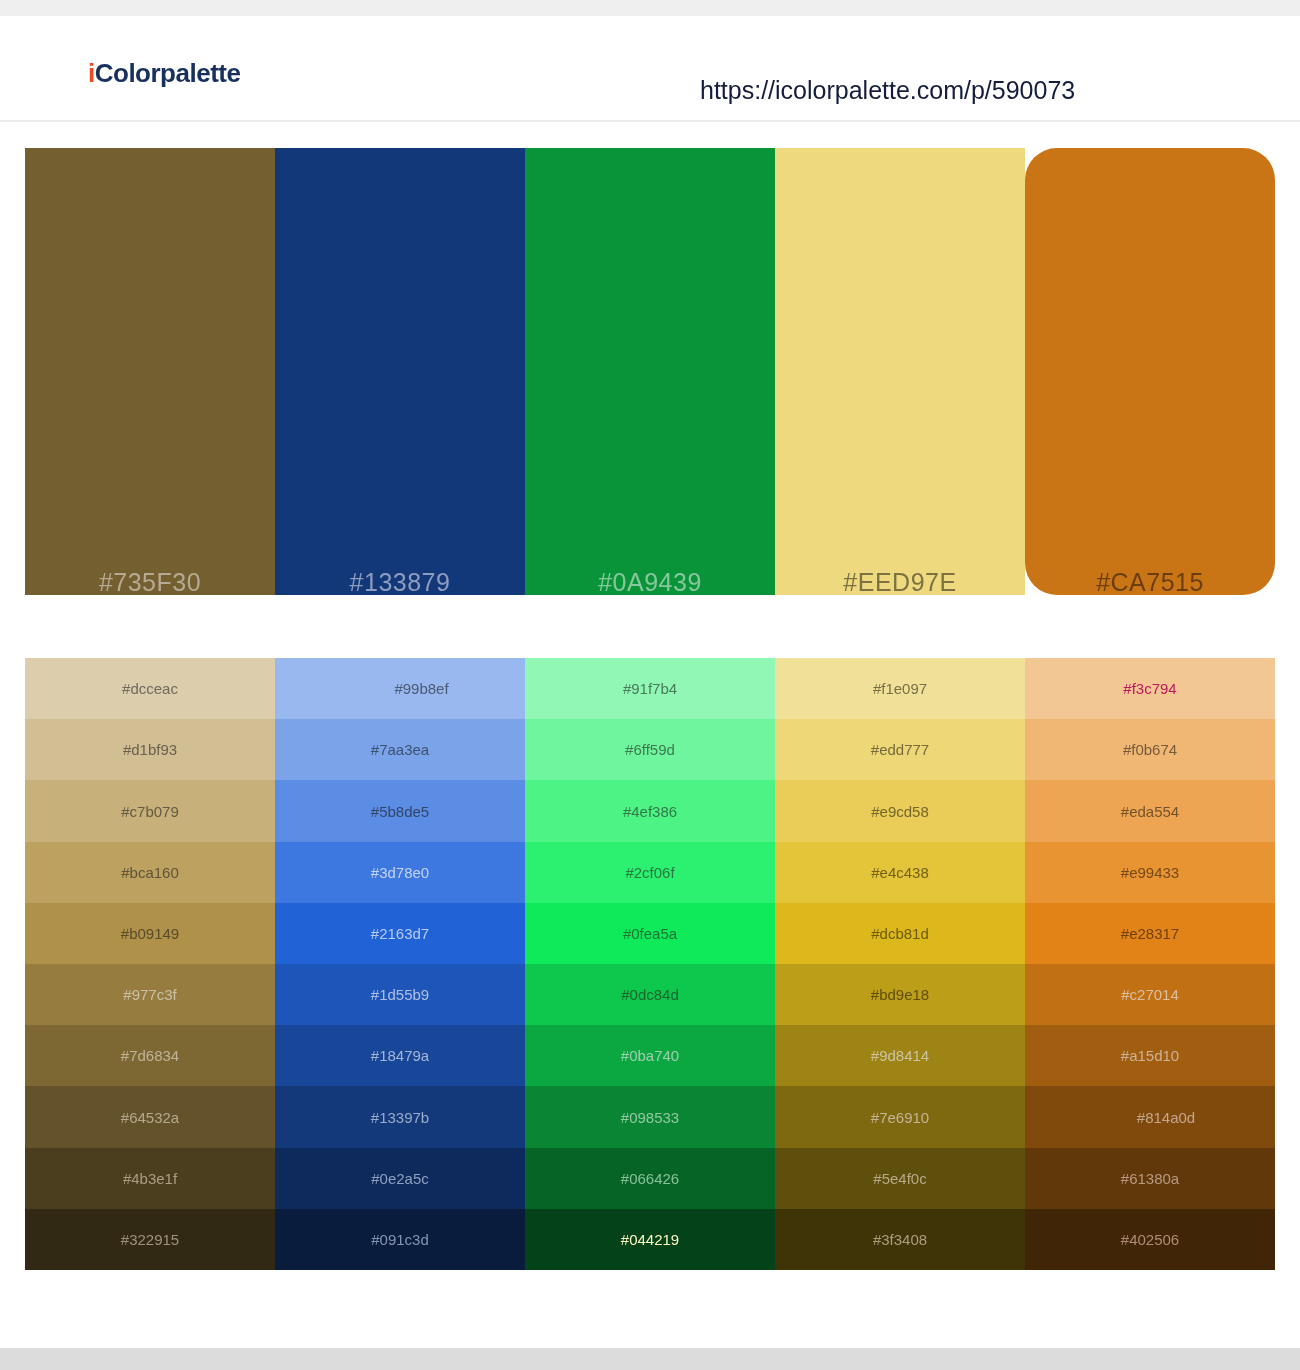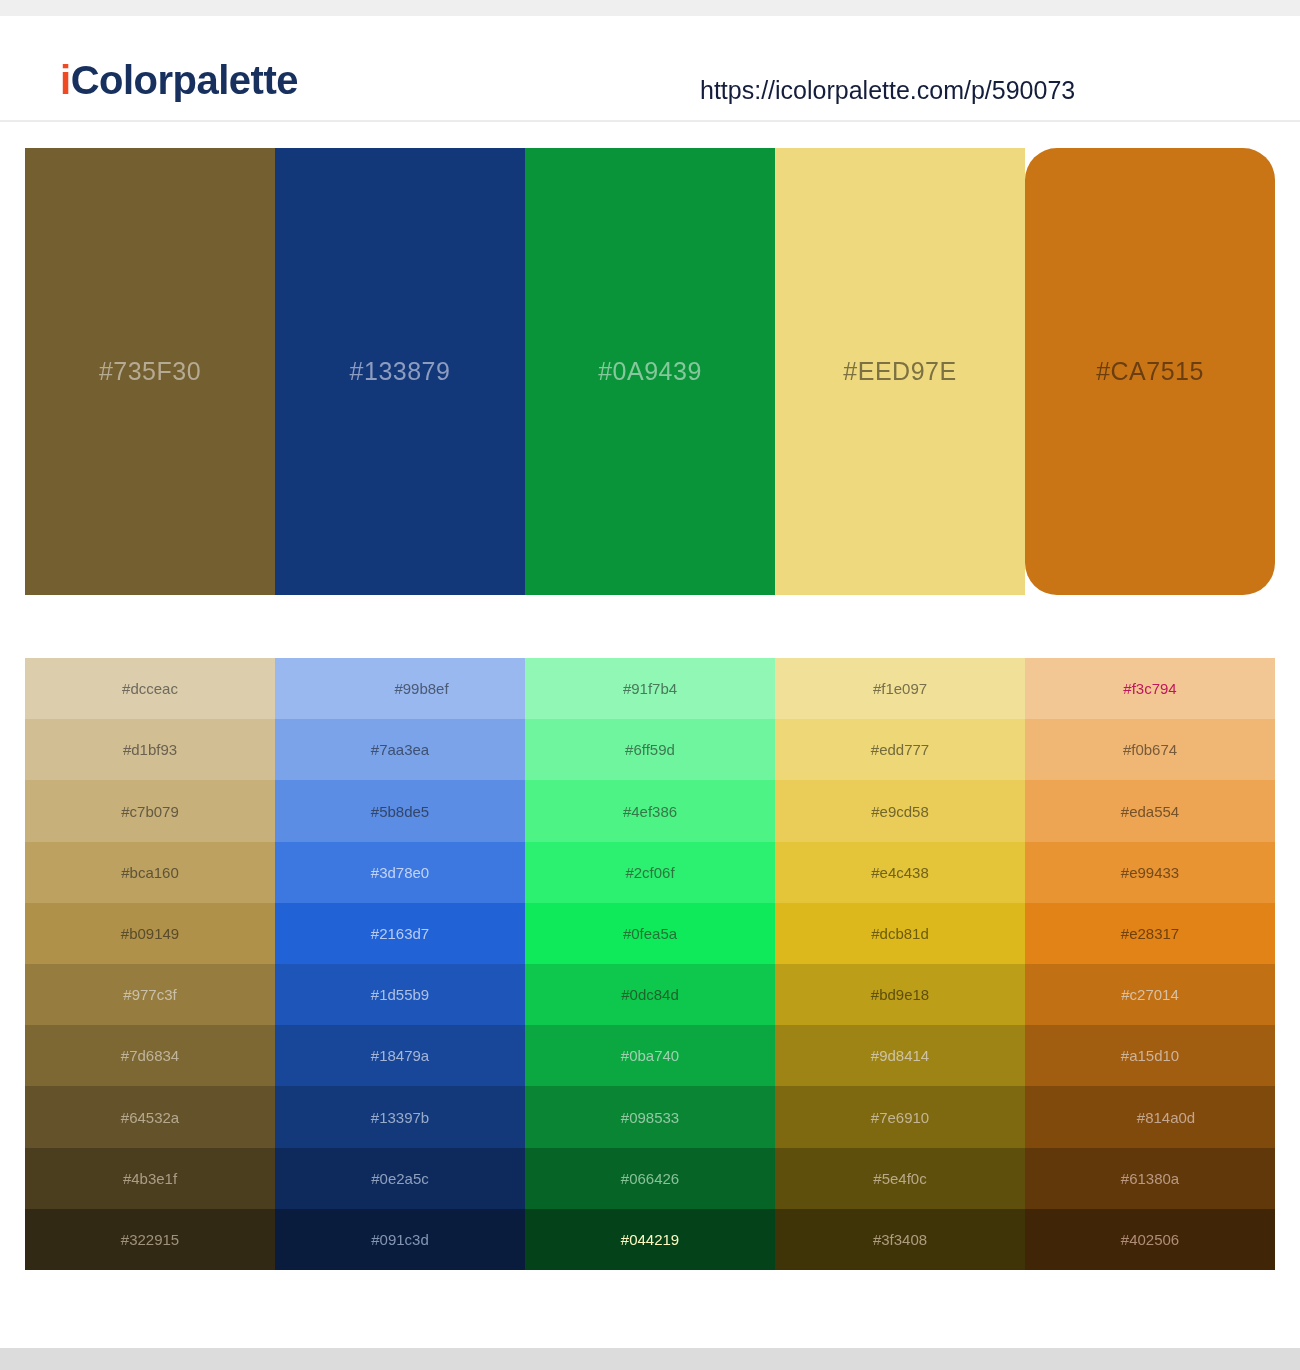--- a/index.html
+++ b/index.html
@@ -25,23 +25,23 @@
     position: absolute;
     top: 16px; left: 0;
     width: 1300px;
     height: 106px;
     background: #ffffff;
     border-bottom: 2px solid #ececec;
     box-sizing: border-box;
   }
   .logo {
     position: absolute;
-    left: 60px;
+    left: 88px;
     top: 44px;
-    font-size: 40px;
+    font-size: 26px;
     font-weight: bold;
     letter-spacing: -0.5px;
     line-height: 1;
     white-space: nowrap;
   }
   .logo .logo-i { color: #f04a23; }
   .logo .logo-rest { color: #17305e; }
   .site-url {
     position: absolute;
     left: 700px;
@@ -57,21 +57,21 @@
     position: absolute;
     left: 25px;
     top: 148px;
     width: 1250px;
     height: 447px;
     display: flex;
   }
   .palette-swatch {
     flex: 1 1 0;
     display: flex;
-    align-items: center;
+    align-items: flex-end;
     justify-content: center;
     position: relative;
   }
   .palette-swatch .hexlabel {
     font-size: 25px;
     letter-spacing: 0.5px;
     line-height: 1;
     user-select: none;
   }
 

